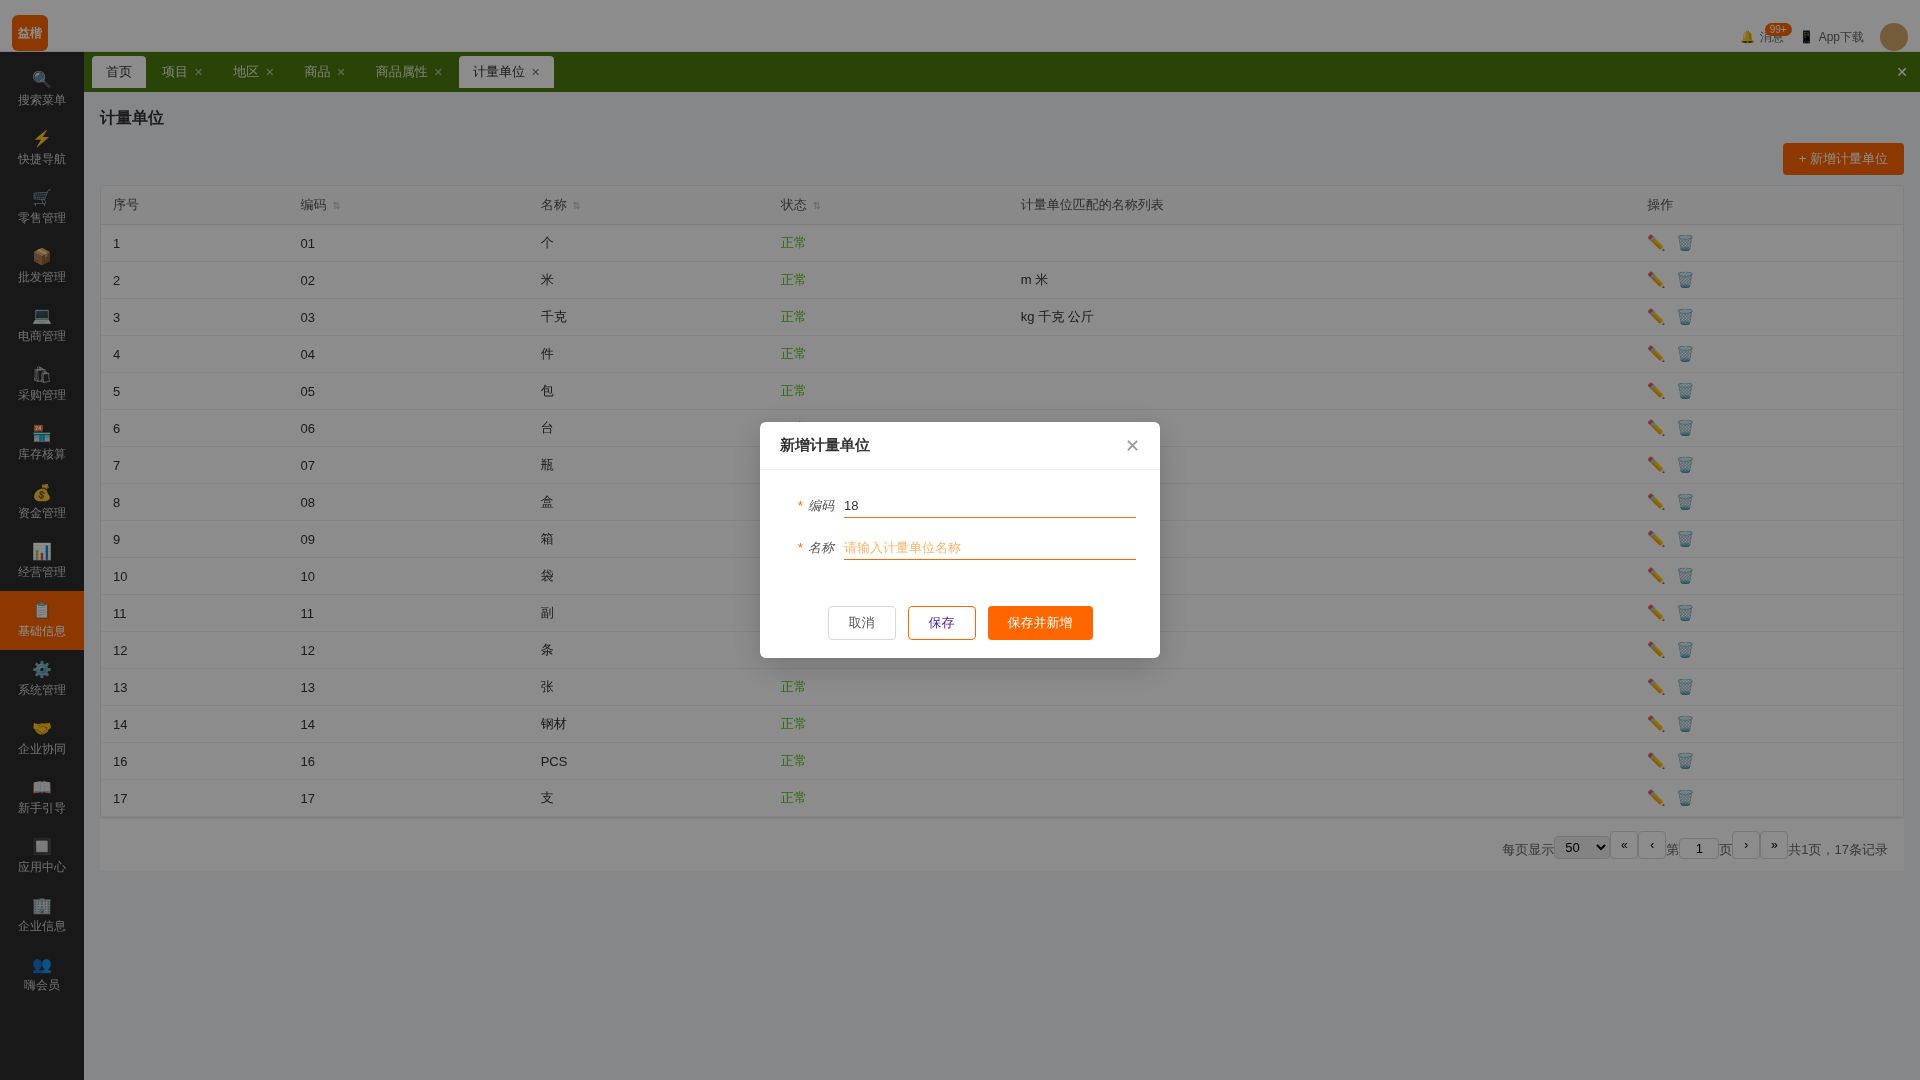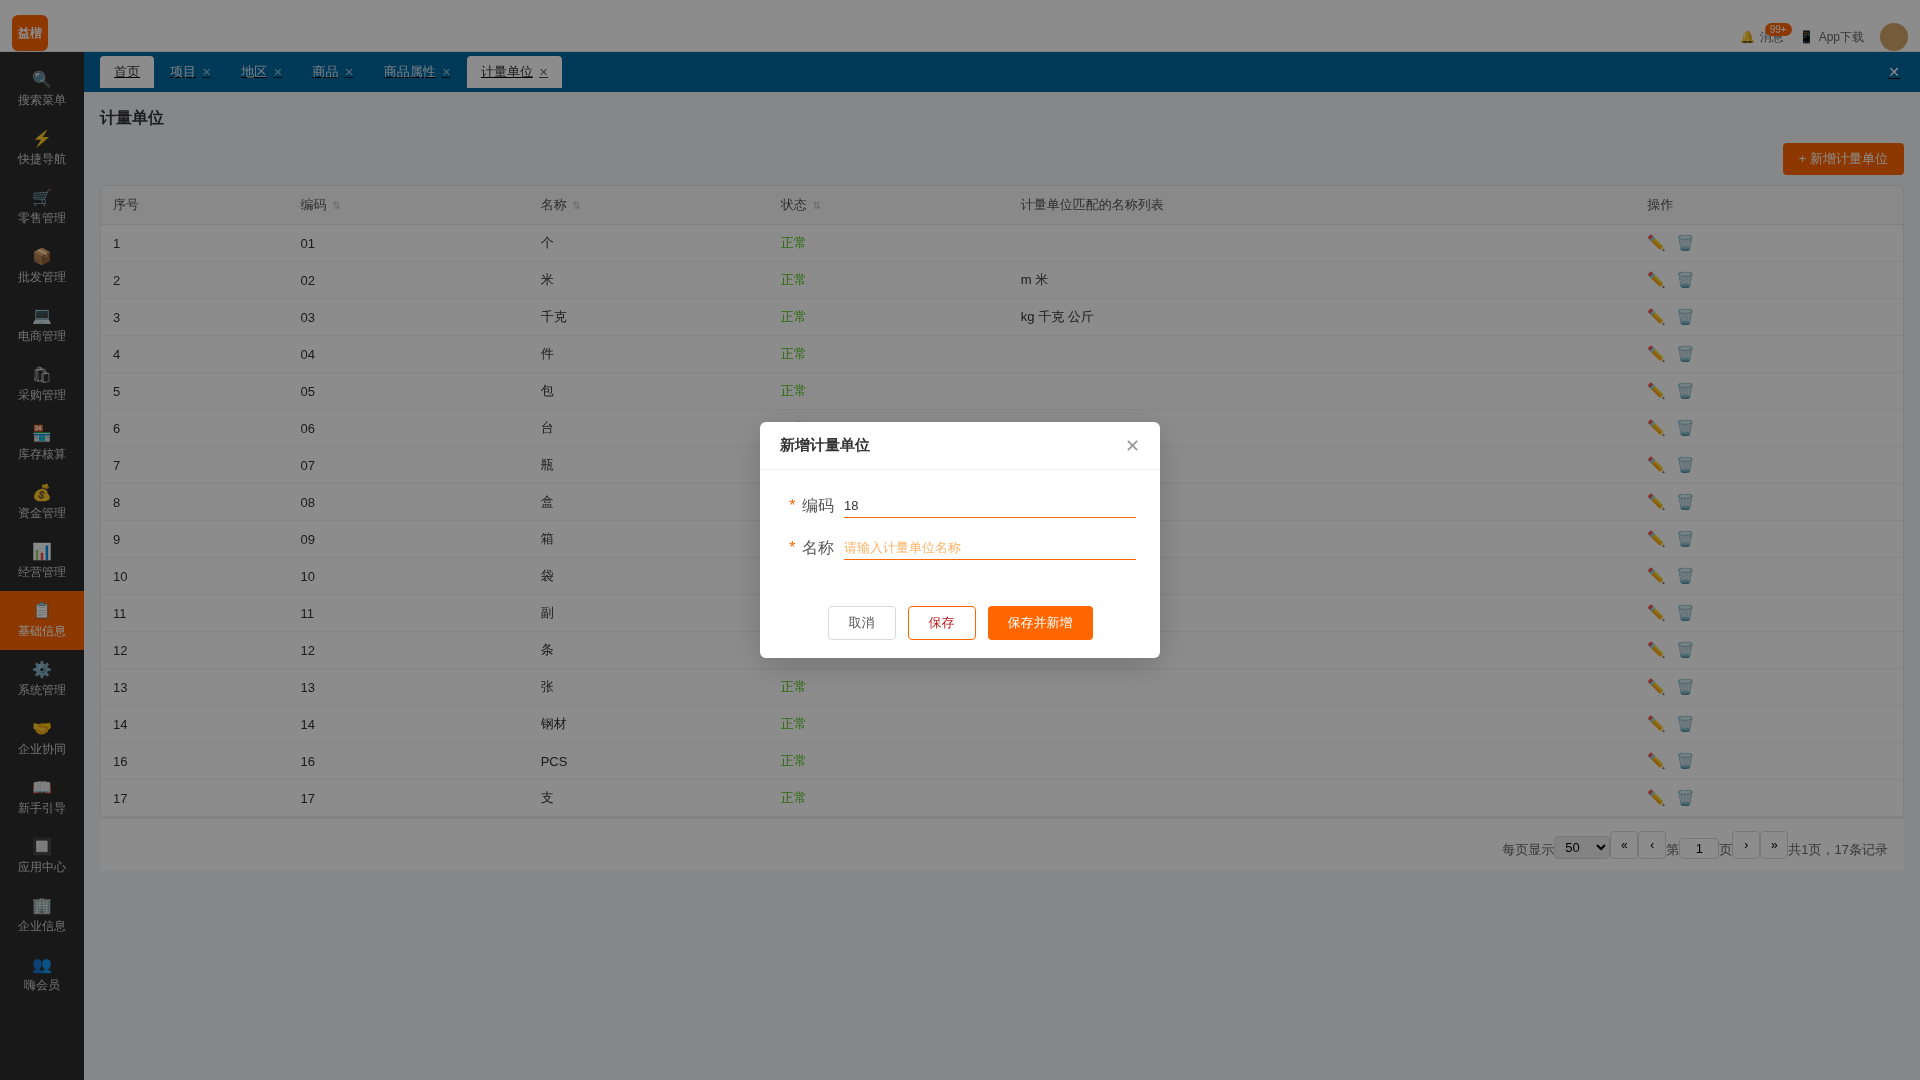--- a/index.html
+++ b/index.html
@@ -22,21 +22,21 @@
     
     .sidebar { width: 84px; background: #2d2d2d; display: flex; flex-direction: column; align-items: center; padding-top: 8px; }
     .sidebar-item { width: 100%; padding: 10px 4px; display: flex; flex-direction: column; align-items: center; cursor: pointer; color: #ccc; font-size: 12px; gap: 3px; }
     .sidebar-item.active { background: #f60; color: #fff; }
     .sidebar-item .icon { font-size: 16px; }
 
     
     .content-area { flex: 1; display: flex; flex-direction: column; overflow: hidden; }
 
     
-    .tab-bar { height: 40px; background: #0369a1; display: flex; align-items: center; padding: 0 16px; gap: 2px; text-decoration: underline; }
+    .tab-bar { height: 40px; background: #4d7c0f; display: flex; align-items: center; padding: 0 8px; gap: 2px; }
     .tab { display: flex; align-items: center; padding: 0 14px; height: 32px; border-radius: 4px 4px 0 0; font-size: 13px; cursor: pointer; gap: 6px; color: rgba(255,255,255,0.85); }
     .tab.active { background: #fff; color: #333; }
     .tab .close-icon { font-size: 11px; opacity: 0.7; }
     .tab-close-all { margin-left: auto; color: #fff; font-size: 14px; cursor: pointer; padding: 4px; }
 
     
     .page-content { flex: 1; background: #f5f6f8; padding: 16px; overflow: auto; position: relative; }
     .page-title { font-size: 16px; font-weight: bold; color: #333; margin-bottom: 14px; }
 
     
@@ -62,27 +62,27 @@
     .page-input { width: 40px; border: 1px solid #d9d9d9; border-radius: 4px; padding: 2px 6px; text-align: center; font-size: 13px; }
 
     
     .modal-overlay { position: fixed; top: 0; left: 0; width: 100%; height: 100%; background: rgba(0,0,0,0.45); z-index: 1000; display: flex; align-items: center; justify-content: center; }
     .modal { background: #fff; border-radius: 6px; width: 400px; box-shadow: 0 8px 32px rgba(0,0,0,0.18); }
     .modal-header { padding: 14px 20px; border-bottom: 1px solid #f0f0f0; display: flex; align-items: center; justify-content: space-between; }
     .modal-title { font-size: 15px; font-weight: bold; color: #333; }
     .modal-close { cursor: pointer; color: #999; font-size: 18px; line-height: 1; }
     .modal-body { padding: 24px 24px 16px; }
     .form-row { display: flex; align-items: center; margin-bottom: 18px; gap: 10px; }
-    .form-label { font-size: 16px; color: #555; min-width: 50px; text-align: right; }
+    .form-label { font-size: 13px; color: #555; min-width: 50px; text-align: right; font-style: italic; }
     .form-label .required { color: #f60; margin-right: 2px; }
     .form-input { flex: 1; border: none; border-bottom: 1px solid #f97316; padding: 4px 0; font-size: 13px; outline: none; color: #333; }
     .form-input.placeholder-orange::placeholder { color: #ffb366; }
     .modal-footer { padding: 12px 20px 18px; display: flex; justify-content: center; gap: 12px; }
     .btn-cancel { border: 1px solid #d9d9d9; background: #fff; color: #555; padding: 7px 20px; border-radius: 4px; cursor: pointer; font-size: 13px; }
-    .btn-save { background: #fff; border: 1px solid #f60; color: #b91c1c; padding: 7px 20px; border-radius: 4px; cursor: pointer; font-size: 13px; }
+    .btn-save { background: #fff; border: 1px solid #f60; color: #4c1d95; padding: 7px 20px; border-radius: 4px; cursor: pointer; font-size: 13px; }
     .btn-save-add { background: #f60; border: none; color: #fff; padding: 7px 20px; border-radius: 4px; cursor: pointer; font-size: 13px; }
   </style>
 </head>
 <body>
 
 <div class="top-bar">
   <div class="top-bar-left">
     <div class="logo-area">
       <div class="logo-icon">益楷</div>
     </div>

